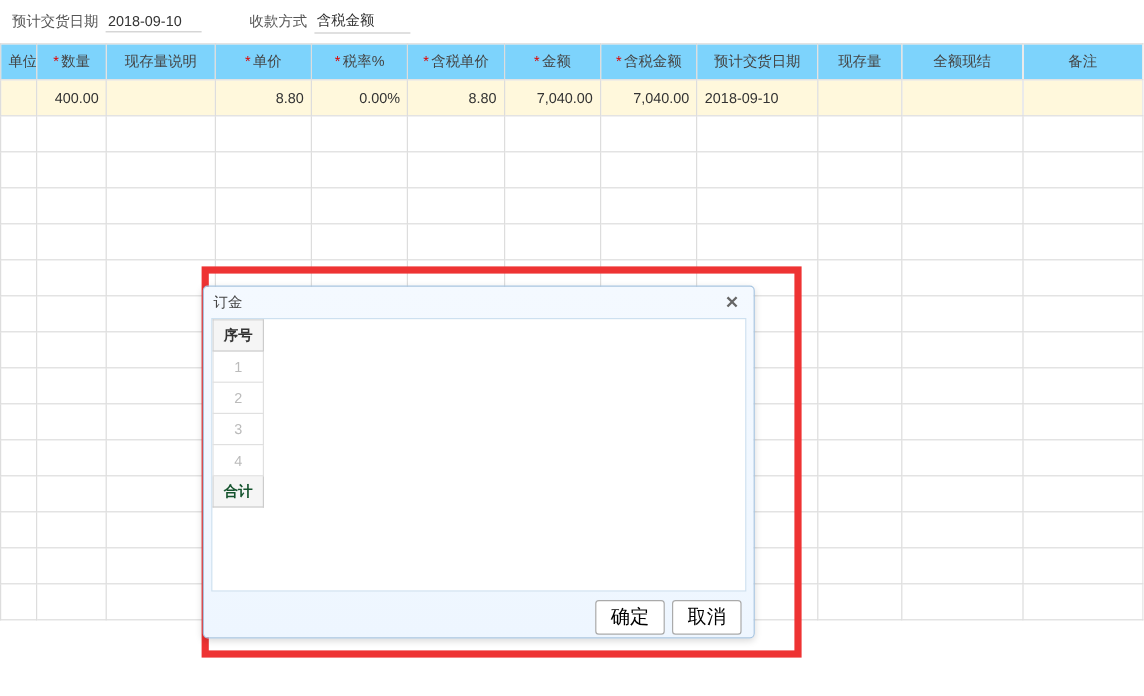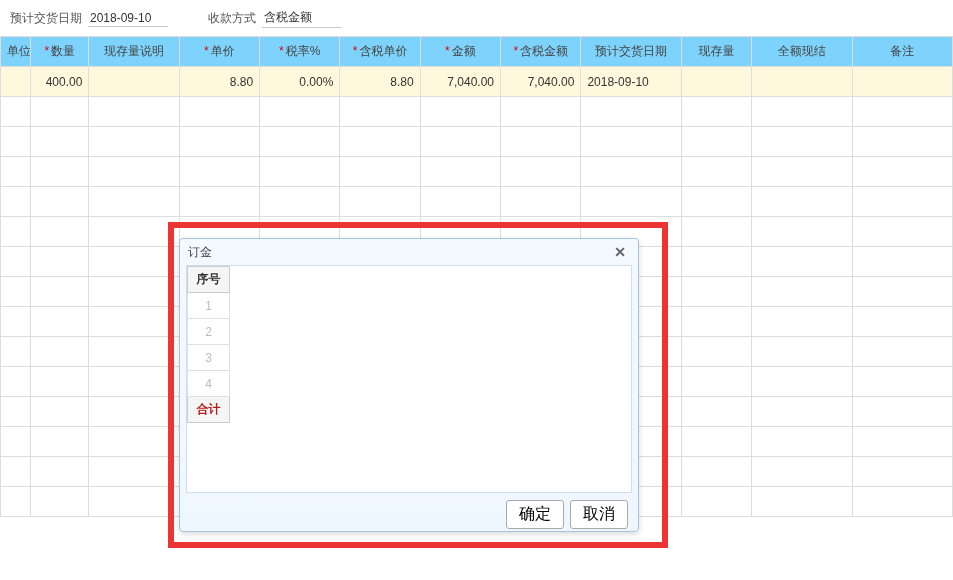--- a/index.html
+++ b/index.html
@@ -83,21 +83,21 @@
       width: 500px;
       height: 326px;
       border: 6px solid #e33;
       pointer-events: none;
       z-index: 5;
     }
 
     
     .dialog {
       position: absolute;
-      left: 179px;
+      left: 169px;
       top: 238px;
       width: 460px;
       height: 294px;
       background: linear-gradient(#f4f9ff, #eef6ff);
       border: 1px solid #a6c4e0;
       border-radius: 4px;
       box-shadow: 0 2px 6px rgba(0,0,0,0.15);
       z-index: 10;
       display: flex;
       flex-direction: column;
@@ -151,21 +151,21 @@
     .dialog-total-row {
       border-top: 1px solid #ccc;
     }
     .dialog-total-row td.label {
       border: 1px solid #ccc;
       background: #f5f5f5;
       font-weight: bold;
       height: 26px;
       width: 42px;
       text-align: center;
-      color: #b91c1c;
+      color: #14532d;
     }
     .dialog-footer {
       height: 34px;
       display: flex;
       align-items: center;
       justify-content: flex-end;
       gap: 6px;
       padding: 0 10px;
     }
     .dialog-footer button {

